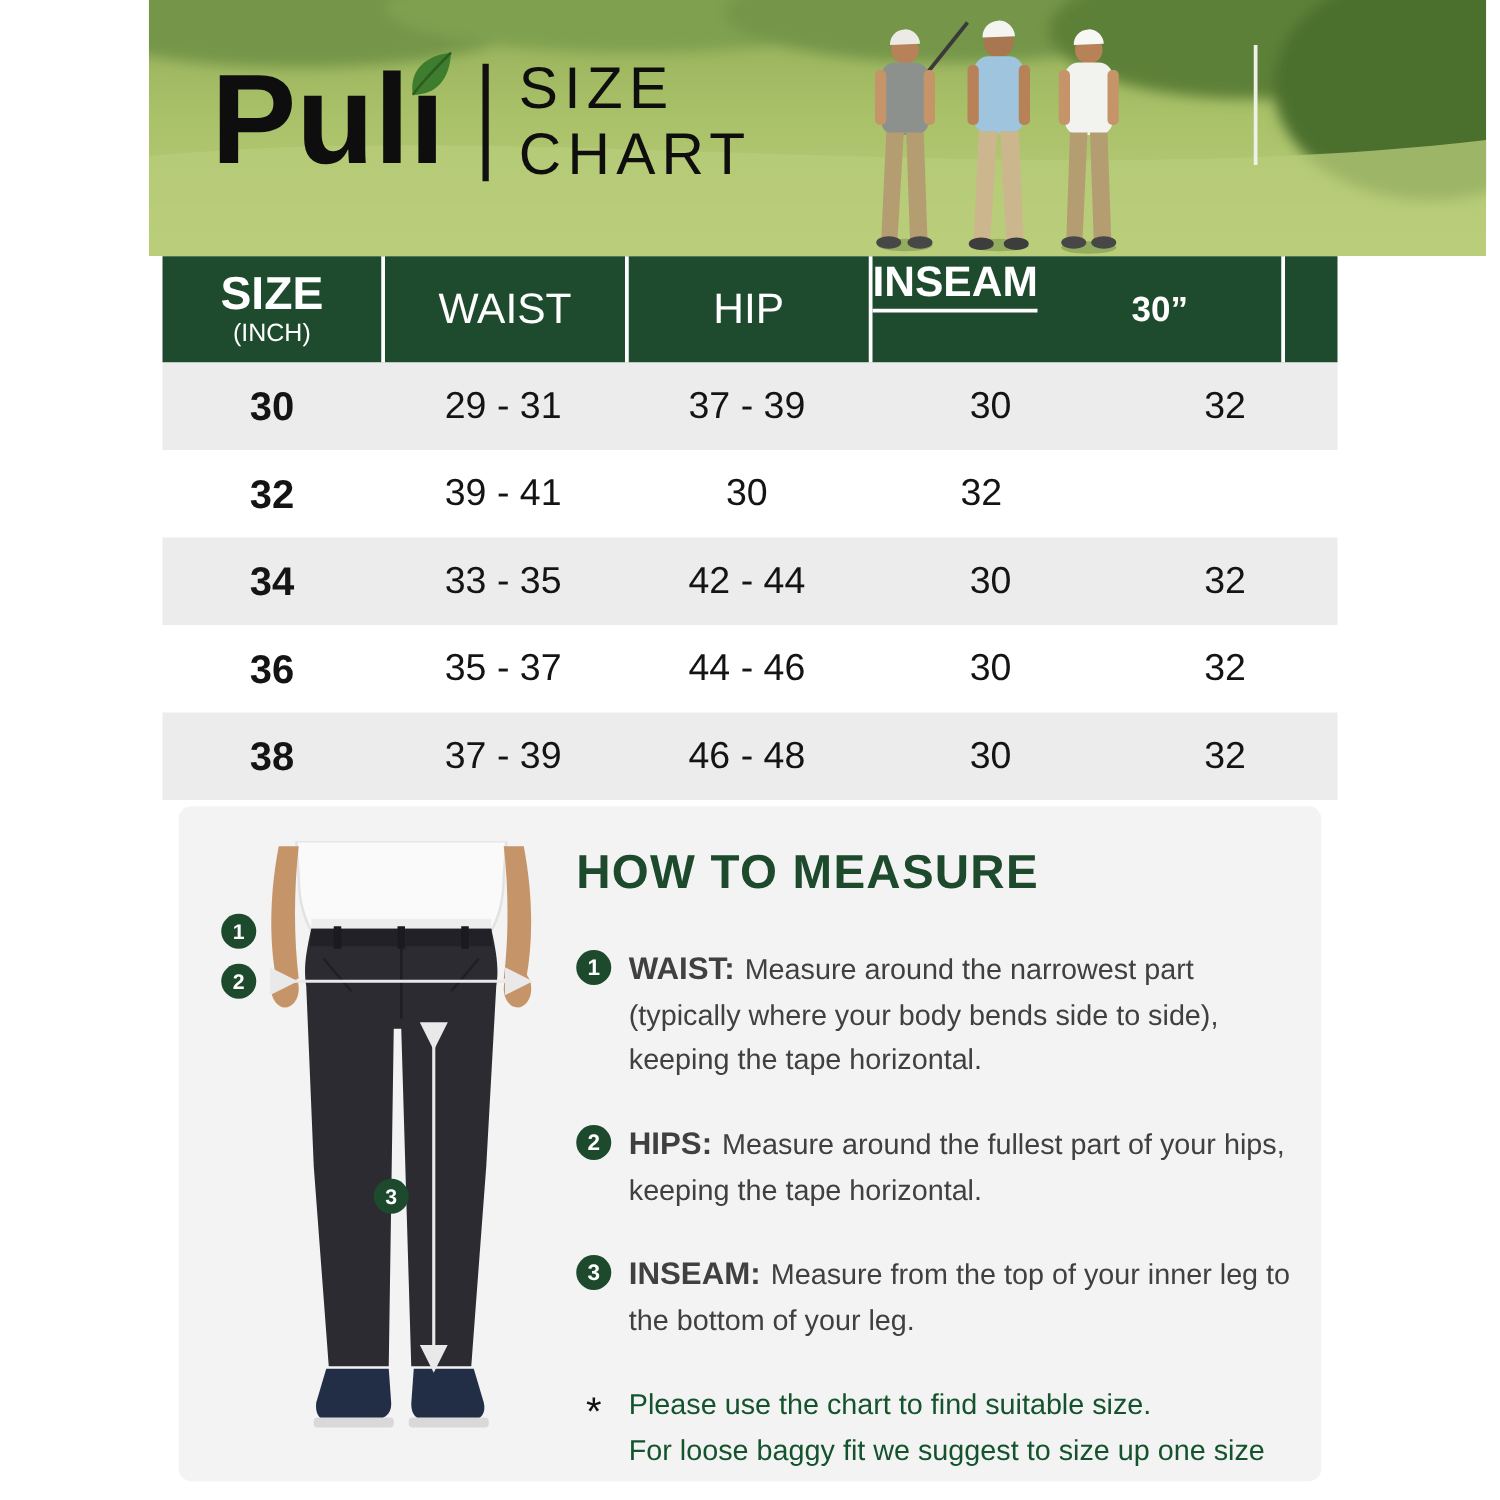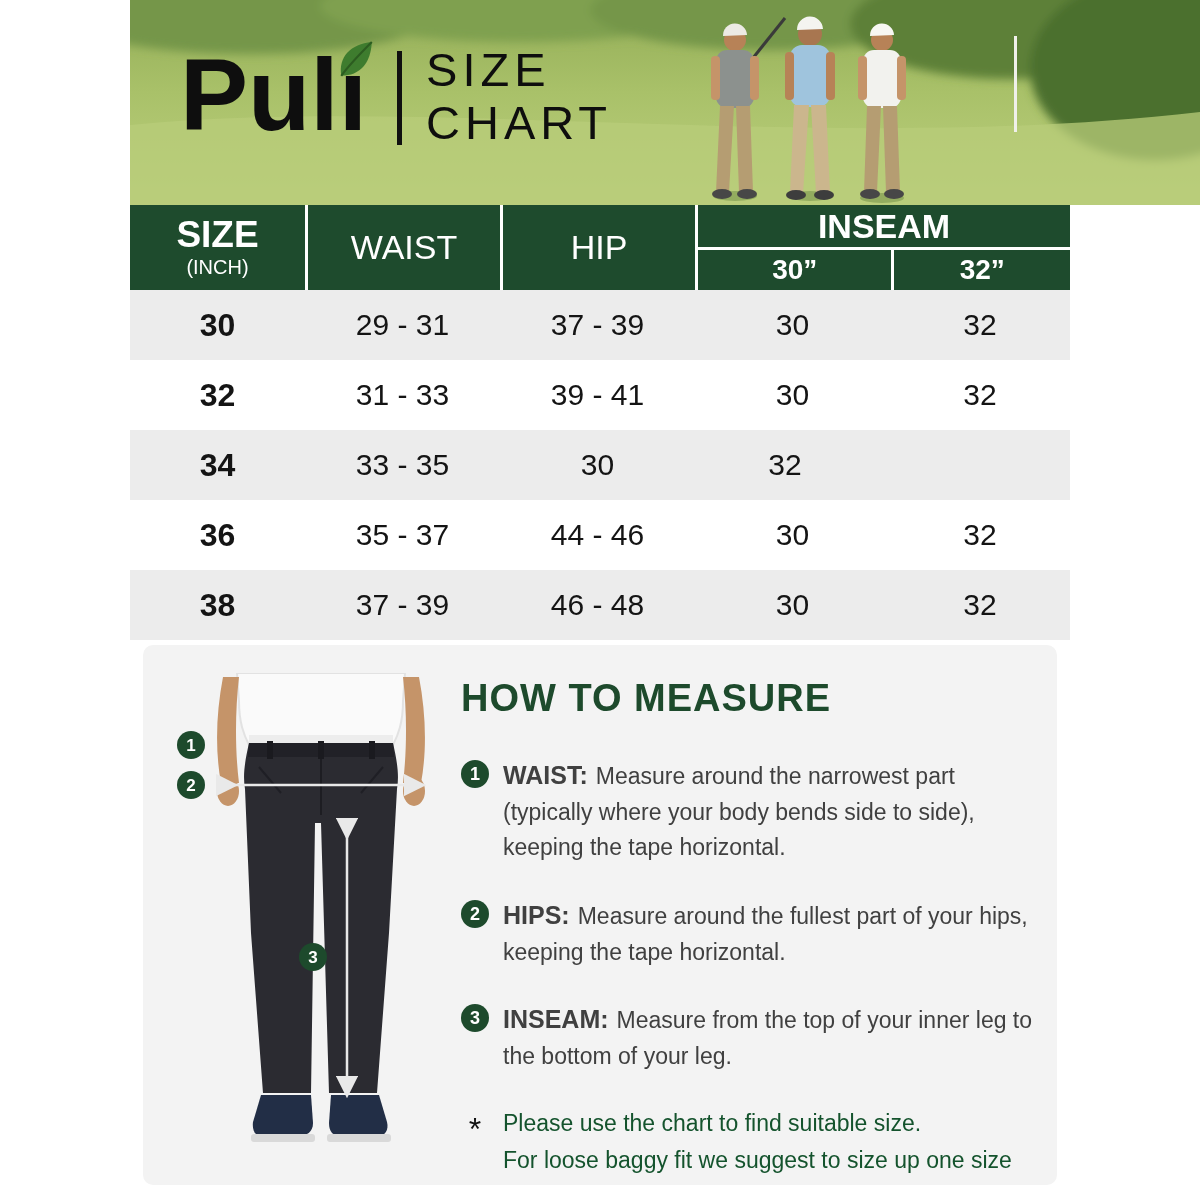--- a/index.html
+++ b/index.html
@@ -6,38 +6,38 @@
   html,body { width:1200px; height:1200px; }
   body {
     position: relative;
     background: #ffffff;
     font-family: "Liberation Sans", sans-serif;
     color: #141414;
     overflow: hidden;
   }
 
   
-  .hero { position:absolute; left:130px; top:0; width:1070px; height:205px; overflow:hidden; }
+  .hero { position:absolute; left:119px; top:0; width:1070px; height:205px; overflow:hidden; }
   .hero svg.scene { position:absolute; left:0; top:0; width:100%; height:100%; }
   .logo-row { position:absolute; left:50px; top:40px; display:flex; align-items:center; }
   .brand { position:relative; font-size:102px; font-weight:800; line-height:1; color:#0e0e0e; letter-spacing:0; }
   .leaf { position:absolute; top:-4px; right:-10px; width:42px; height:40px; }
   .logo-divider { width:5px; height:94px; background:#101010; margin:6px 24px 0 30px; }
   .size-chart-title { font-size:47px; line-height:1.12; letter-spacing:5px; font-weight:500; color:#0e0e0e; margin-top:4px; }
   .size-chart-title span { display:block; }
 
   
   .size-table { position:absolute; left:130px; top:205px; width:940px; }
   .thead { display:flex; height:85px; background:#1e4b2d; color:#ffffff; }
   .th { display:flex; flex-direction:column; align-items:center; justify-content:center; }
   .th-size { width:175px; }
   .th-size .main { font-size:37px; font-weight:bold; line-height:1; }
   .th-size .unit { font-size:20px; margin-top:3px; }
   .th-waist, .th-hip { width:195px; border-left:3px solid #fff; font-size:34px; font-weight:normal; }
-  .th-inseam { width:375px; border-left:3px solid #fff; display:flex; flex-direction:column; }
+  .th-inseam { width:375px; border-left:3px solid #fff; display:flex; }
   .inseam-top { height:45px; display:flex; align-items:center; justify-content:center; font-size:34px; font-weight:bold; border-bottom:3px solid #fff; }
   .inseam-sub { display:flex; flex:1; }
   .inseam-sub .sub { display:flex; align-items:center; justify-content:center; font-size:28px; font-weight:bold; }
   .sub-30 { width:195px; }
   .sub-32 { width:180px; border-left:3px solid #fff; }
   .tr { display:flex; height:70px; font-size:30px; background:#ffffff; }
   .tr.alt { background:#ececec; }
   .td { display:flex; align-items:center; justify-content:center; }
   .c-size { width:175px; font-weight:bold; font-size:32px; }
   .c-waist { width:195px; } .c-hip { width:195px; } .c-in30 { width:195px; } .c-in32 { width:180px; }
@@ -161,28 +161,28 @@
 
   <div class="tr alt">
     <div class="td c-size">30</div>
     <div class="td c-waist">29 - 31</div>
     <div class="td c-hip">37 - 39</div>
     <div class="td c-in30">30</div>
     <div class="td c-in32">32</div>
   </div>
   <div class="tr">
     <div class="td c-size">32</div>
-    <div class="td c-waist">31 - 33</div>
     <div class="td c-hip">39 - 41</div>
     <div class="td c-in30">30</div>
     <div class="td c-in32">32</div>
   </div>
   <div class="tr alt">
     <div class="td c-size">34</div>
     <div class="td c-waist">33 - 35</div>
+    <div class="td c-hip">42 - 44</div>
     <div class="td c-in30">30</div>
     <div class="td c-in32">32</div>
   </div>
   <div class="tr">
     <div class="td c-size">36</div>
     <div class="td c-waist">35 - 37</div>
     <div class="td c-hip">44 - 46</div>
     <div class="td c-in30">30</div>
     <div class="td c-in32">32</div>
   </div>

